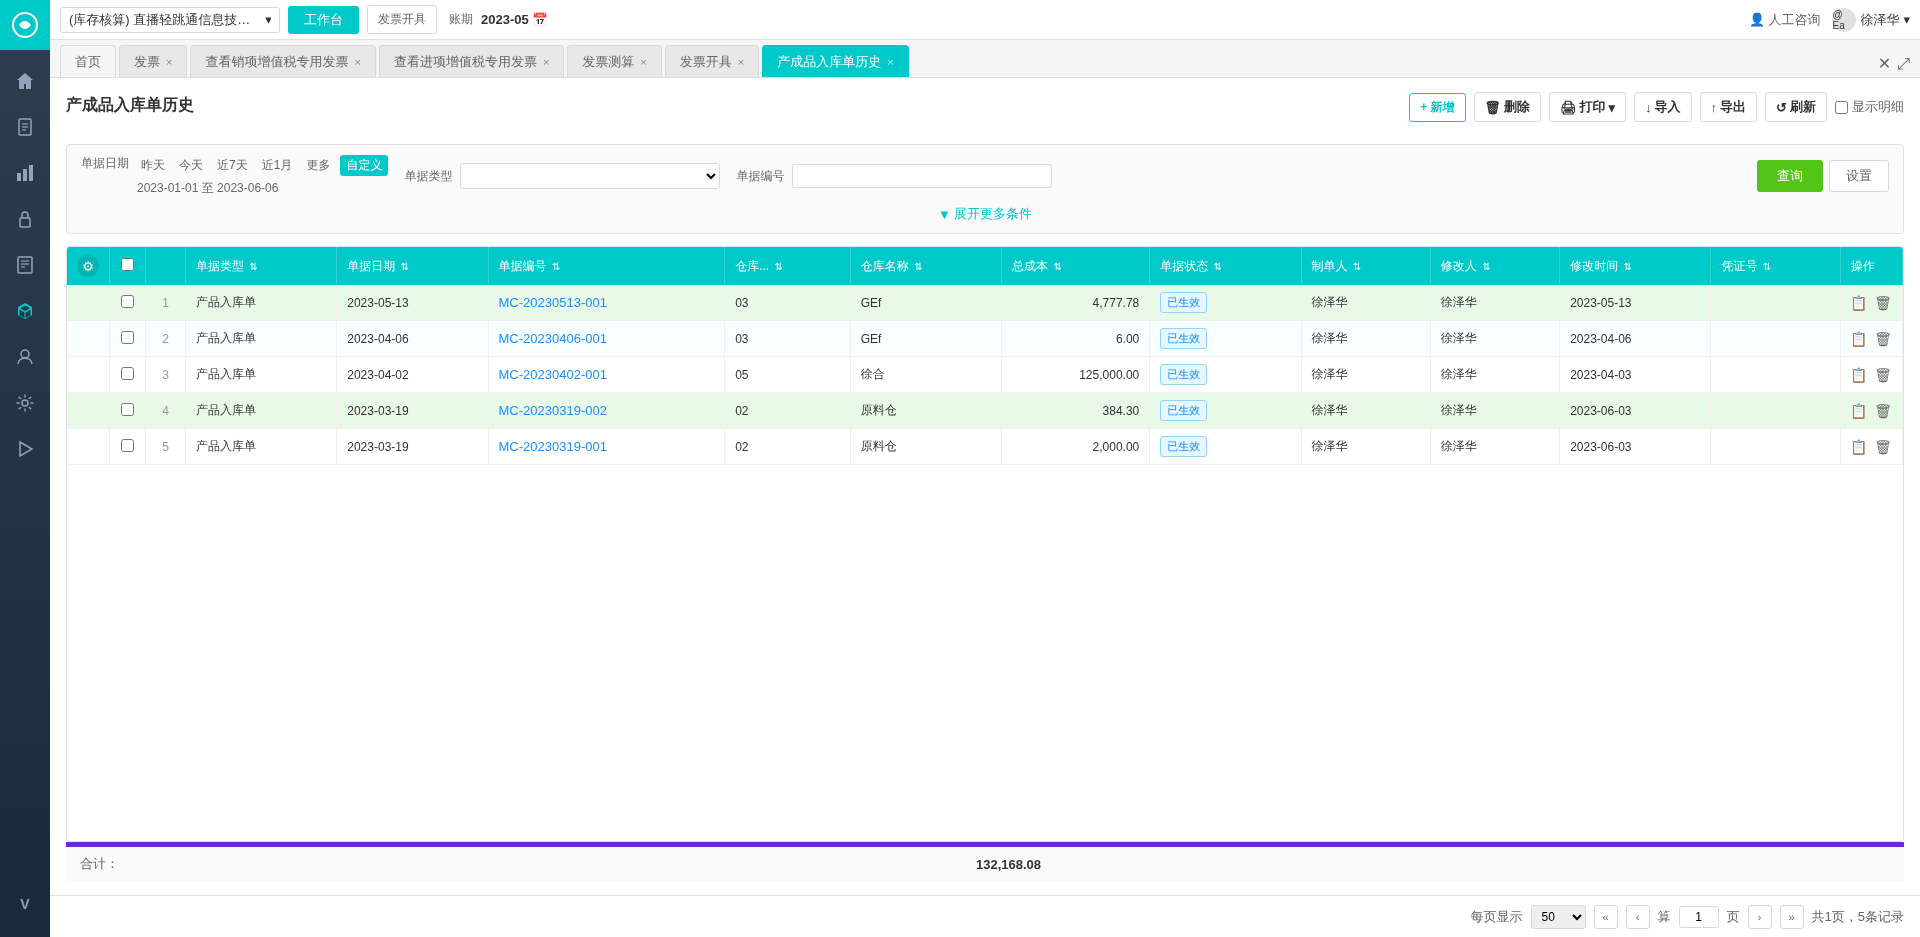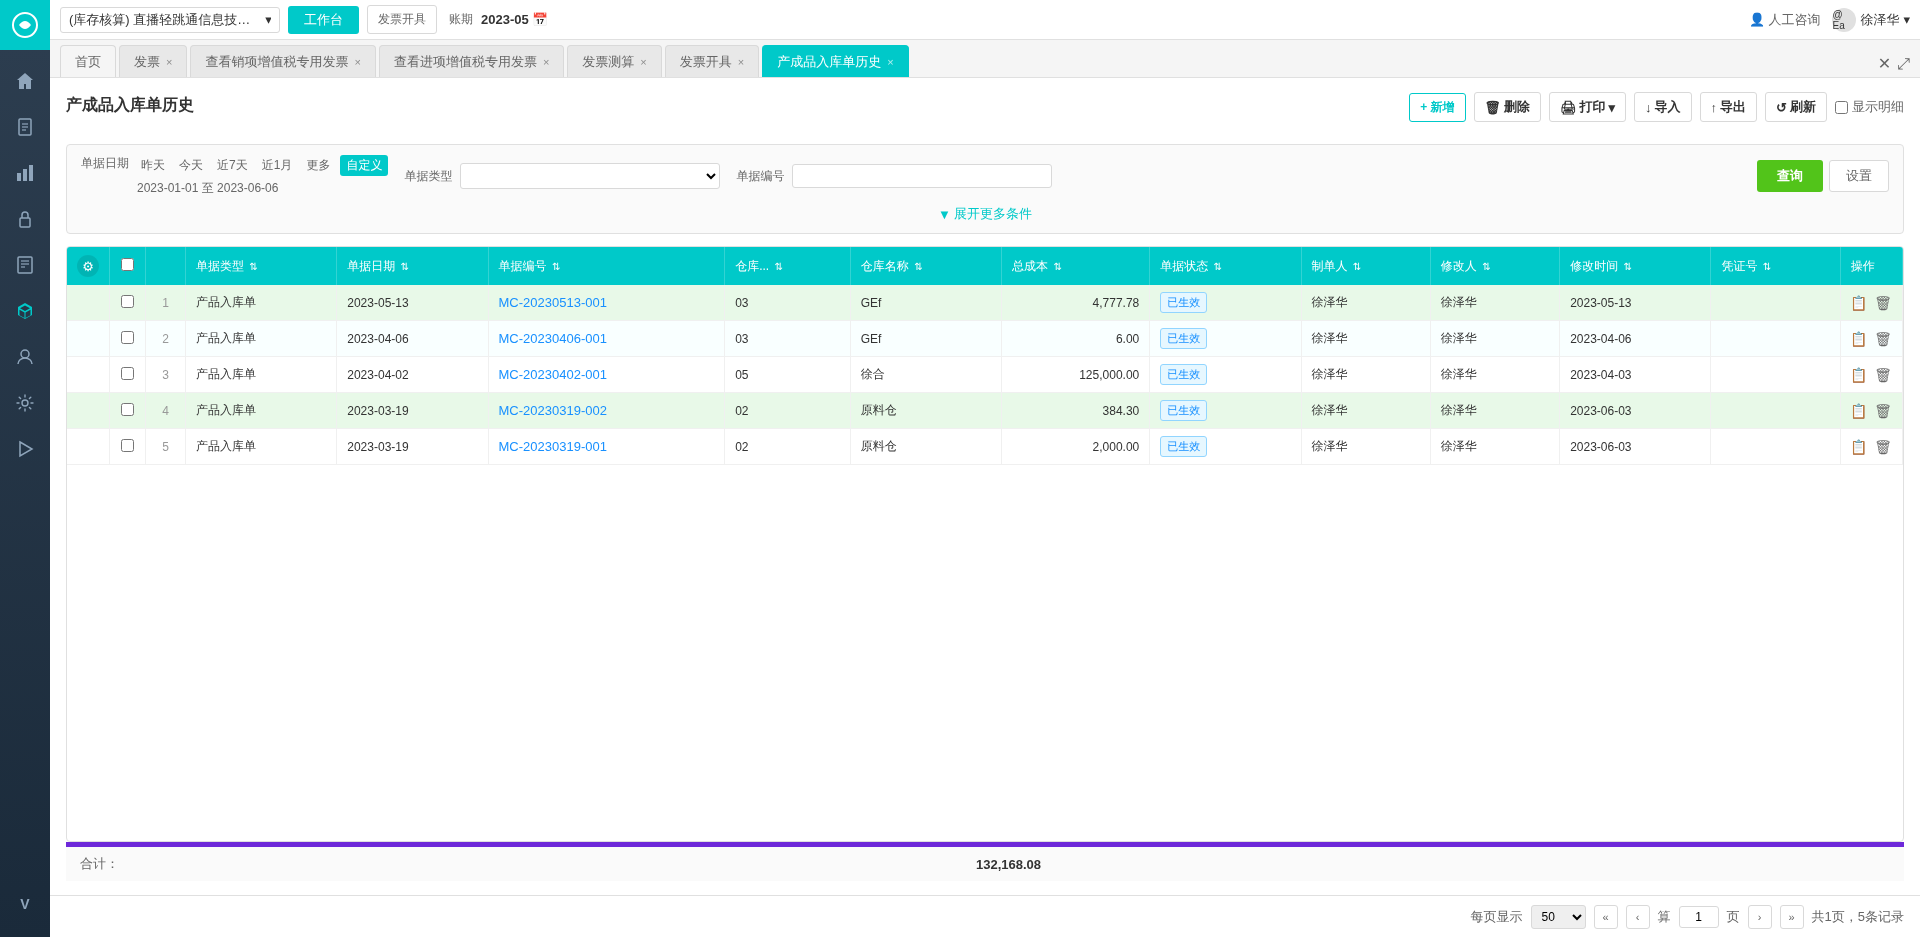--- a/index.html
+++ b/index.html
@@ -54,21 +54,21 @@
     .filter-area { border: 1px solid #e0e0e0; border-radius: 4px; padding: 10px 14px; margin-bottom: 12px; background: #fafafa; }
     .filter-row { display: flex; align-items: center; gap: 16px; flex-wrap: wrap; }
     .filter-label { font-size: 12px; color: #666; white-space: nowrap; }
     .filter-shortcuts { display: flex; align-items: center; gap: 6px; }
     .shortcut-btn { font-size: 12px; color: #666; cursor: pointer; padding: 2px 4px; }
     .shortcut-btn.custom { background: #00c9c9; color: white; border-radius: 3px; padding: 2px 6px; }
     .filter-date-range { font-size: 12px; color: #666; margin-top: 4px; }
     .filter-input { border: 1px solid #d9d9d9; border-radius: 3px; padding: 4px 8px; font-size: 12px; width: 160px; outline: none; }
     .filter-select { border: 1px solid #d9d9d9; border-radius: 3px; padding: 4px 8px; font-size: 12px; width: 260px; outline: none; background: white; }
     .expand-btn { display: flex; align-items: center; gap: 3px; color: #00c9c9; font-size: 12px; cursor: pointer; }
-    .btn-query { background: #52c41a; color: white; border: none; border-radius: 3px; padding: 6px 20px; cursor: pointer; font-size: 13px; font-weight: bold; }
+    .btn-query { background: #52c41a; color: white; border: none; border-radius: 3px; padding: 6px 20px; cursor: pointer; font-size: 13px; font-weight: normal; }
     .btn-settings { background: white; color: #666; border: 1px solid #d9d9d9; border-radius: 3px; padding: 6px 16px; cursor: pointer; font-size: 13px; }
 
     
     .table-container { flex: 1; overflow: auto; border: 1px solid #e0e0e0; border-radius: 4px; }
     table { width: 100%; border-collapse: collapse; min-width: 1200px; }
     thead tr { background: #00c9c9; color: white; }
     thead th { padding: 8px 10px; text-align: left; font-size: 12px; font-weight: normal; white-space: nowrap; border-right: 1px solid rgba(255,255,255,0.2); }
     thead th .sort-icon { font-size: 10px; margin-left: 2px; }
     tbody tr { border-bottom: 1px solid #f0f0f0; }
     tbody tr:nth-child(odd) { background: #fff; }

